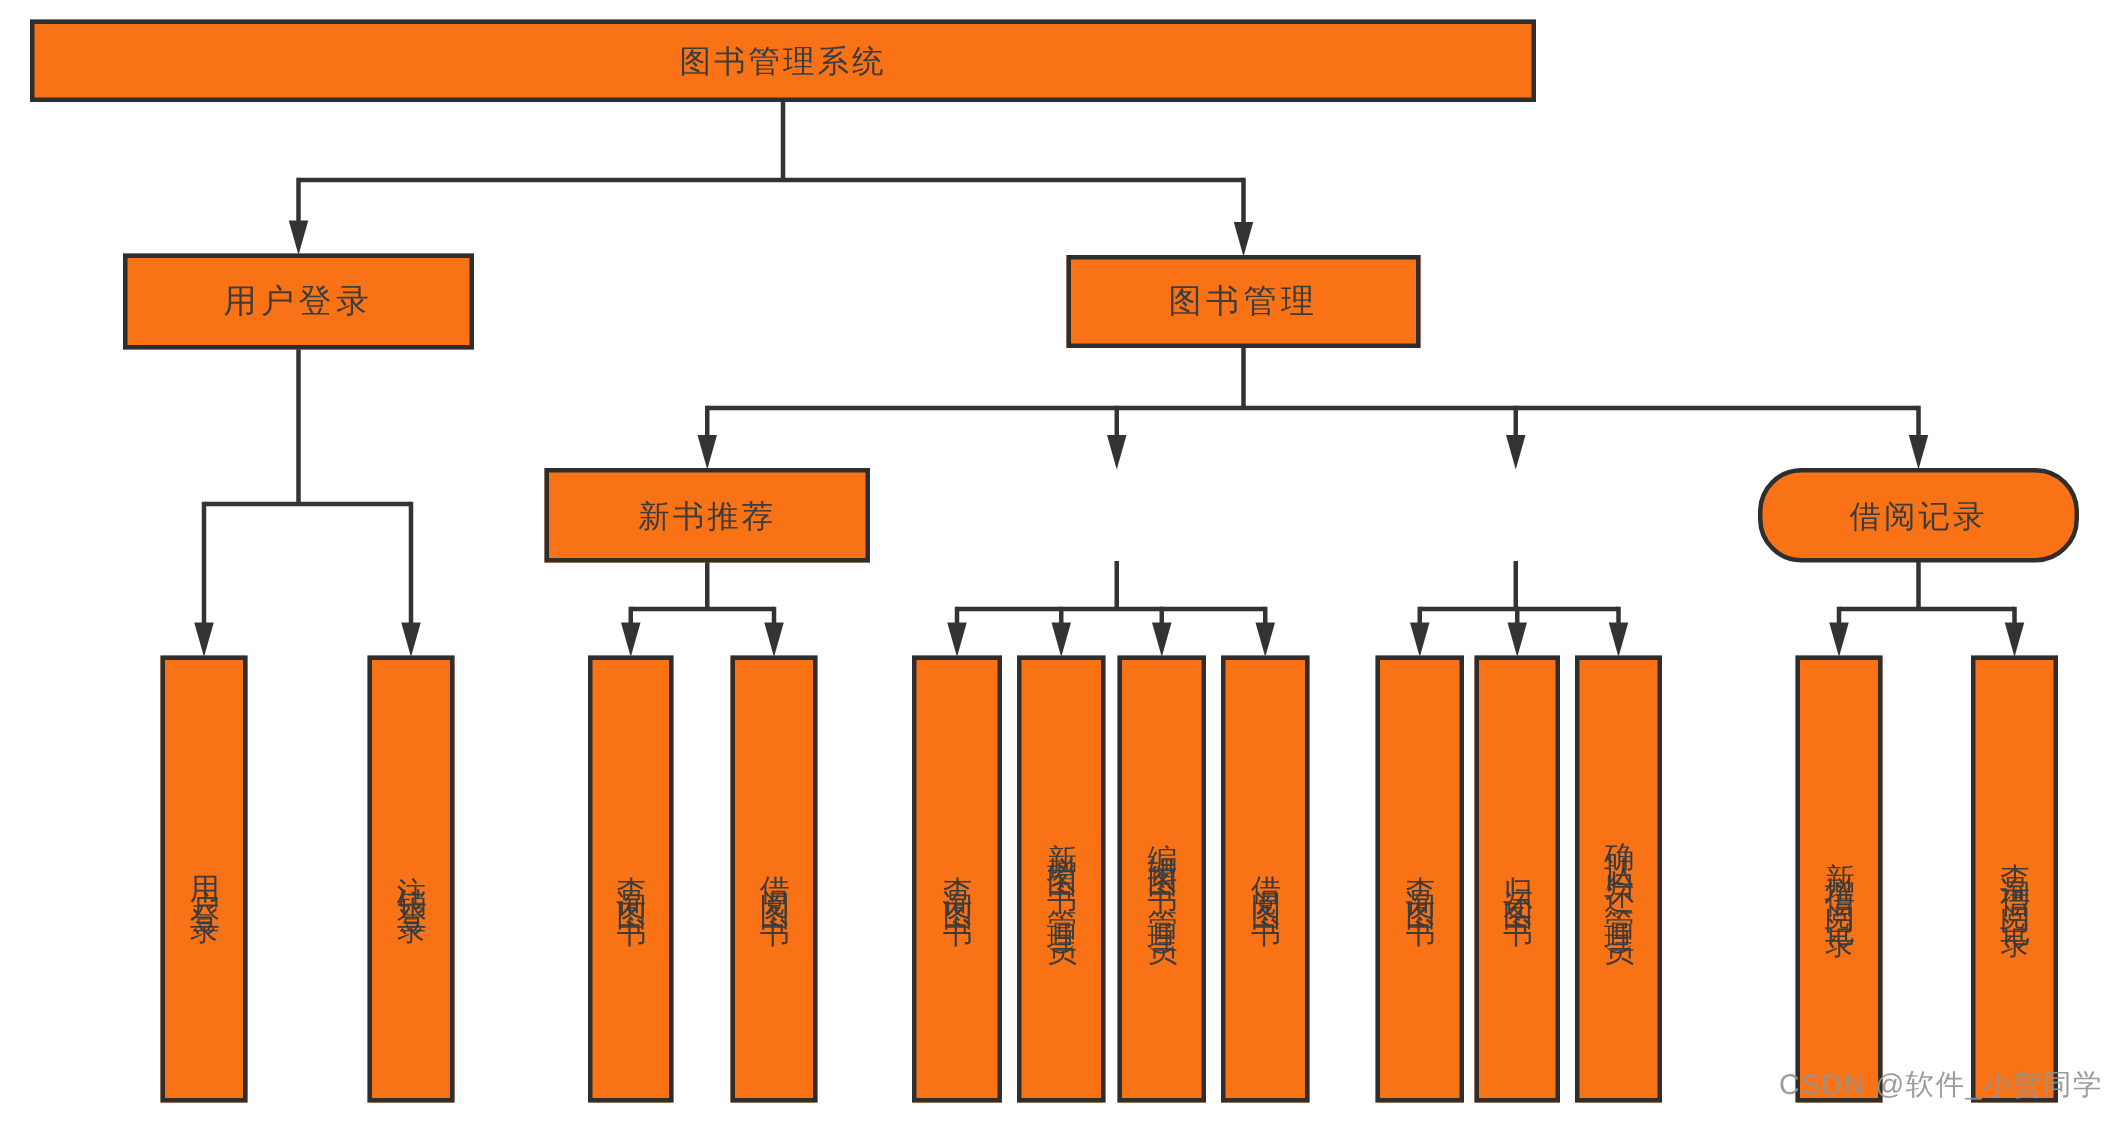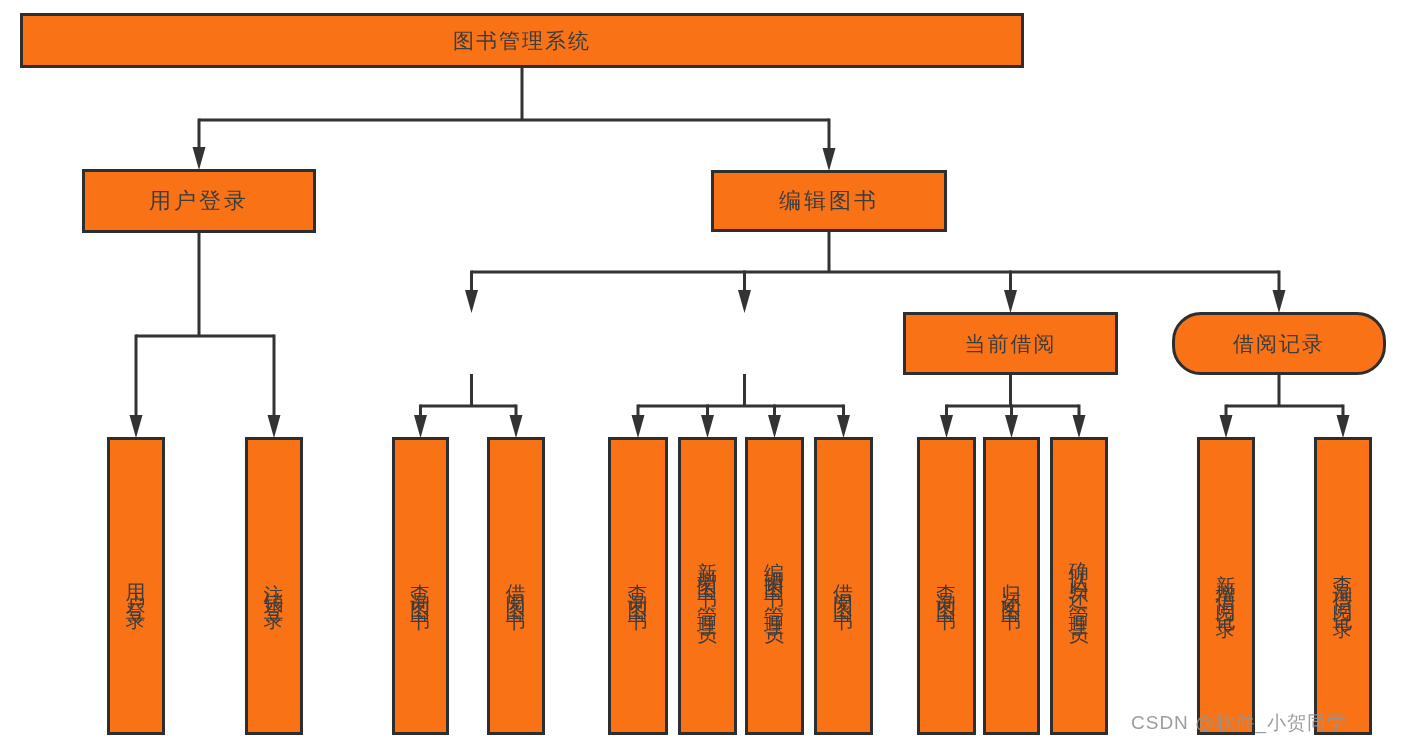--- a/index.html
+++ b/index.html
@@ -29,21 +29,21 @@
     text-orientation:mixed;
     letter-spacing:9px;
     font-size:20px;
     line-height:1;
   }
   .node.lvl1 span{font-size:21px;letter-spacing:2px;}
   .node.lvl2 span{font-size:22px;letter-spacing:3px;}
   .node.lvl3 span{font-size:21px;letter-spacing:2px;}
   #watermark{
     position:absolute;
-    left:1131px;top:710px;
+    left:1186px;top:710px;
     font-size:19px;
     color:rgba(148,148,148,0.92);
     letter-spacing:1px;
     white-space:nowrap;
     z-index:5;
   }
 </style>
 </head>
 <body>
 
@@ -103,24 +103,24 @@
       <polygon points="1336.5,415 1349.5,415 1343,438" fill="#333333"></polygon>
     </svg>
   <span id="watermark">CSDN @软件_小贺同学</span>
 <div class="node h lvl1" style="left: 20px; top: 13px; width: 1004px; height: 55px;">
       <span>图书管理系统</span>
     </div>
     <div class="node h lvl2" style="left: 82px; top: 169px; width: 234px; height: 64px;">
       <span>用户登录</span>
     </div>
     <div class="node h lvl2" style="left: 711px; top: 170px; width: 236px; height: 62px;">
-      <span>编辑图书</span>
+      <span>图书管理</span>
     </div>
-    <div class="node h lvl3" style="left: 903px; top: 312px; width: 215px; height: 63px;">
-      <span>当前借阅</span>
+    <div class="node h lvl3" style="left: 363px; top: 312px; width: 217px; height: 63px;">
+      <span>新书推荐</span>
     </div>
     <div class="node h lvl3" style="left: 1172px; top: 312px; width: 214px; height: 63px; border-radius: 29px;">
       <span>借阅记录</span>
     </div>
     <div class="node v lvl4" style="left: 107px; top: 437px; width: 58px; height: 298px;">
       <span>用户登录</span>
     </div>
     <div class="node v lvl4" style="left: 245px; top: 437px; width: 58px; height: 298px;">
       <span>注销登录</span>
     </div>

